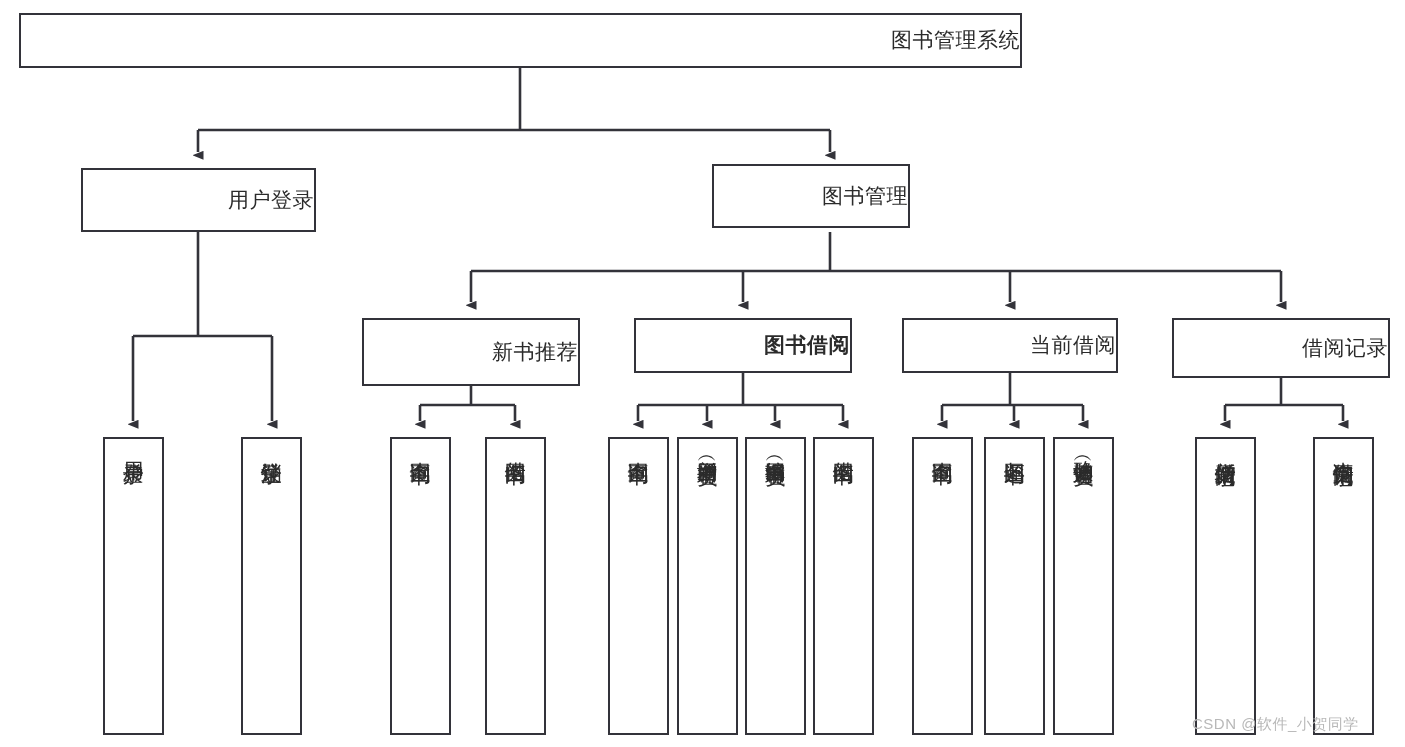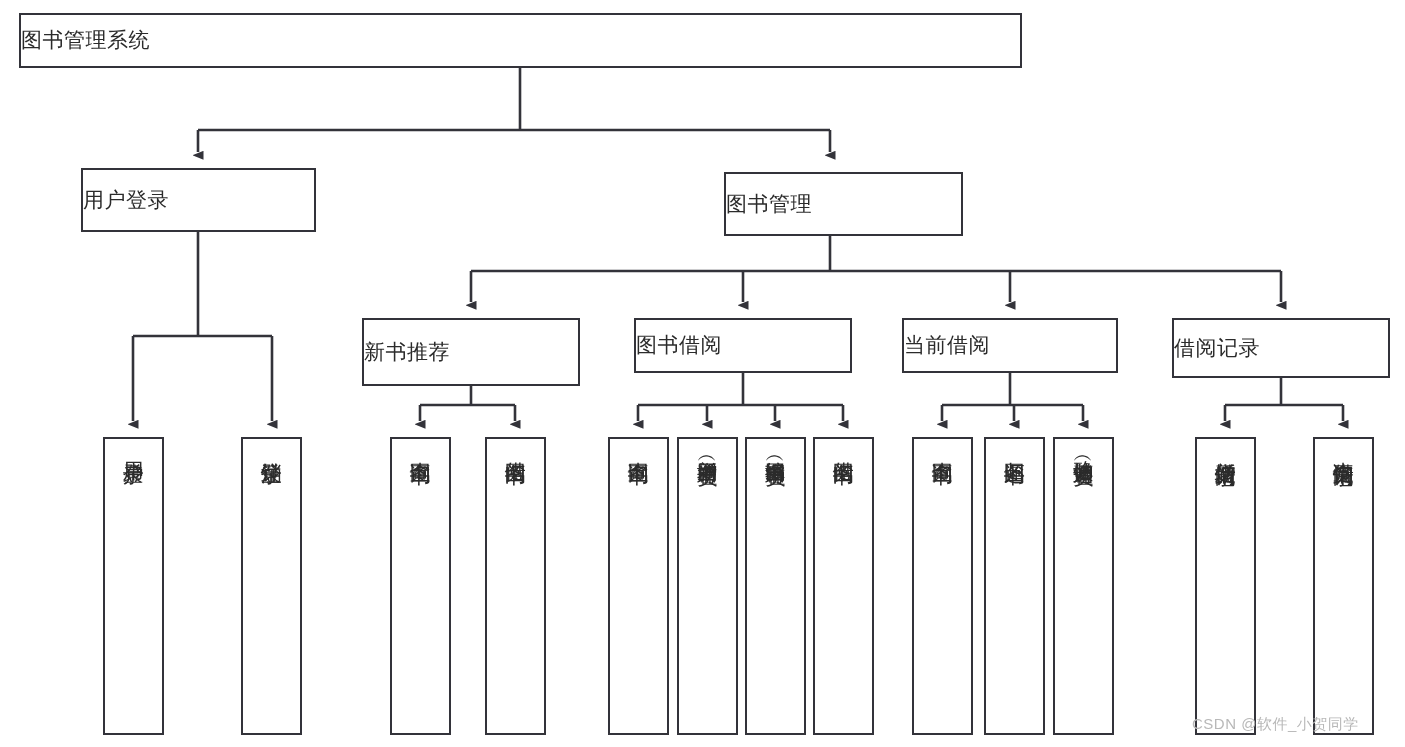--- a/index.html
+++ b/index.html
@@ -25,21 +25,21 @@
     height: 747px;
     pointer-events: none;
   }
   .node {
     position: absolute;
     box-sizing: border-box;
     background: #ffffff;
     border: 2px solid #33333a;
     display: flex;
     align-items: center;
-    justify-content: flex-start;
+    justify-content: flex-end;
     color: #2b2b2b;
   }
   .node-label {
     display: block;
     text-align: center;
     line-height: 1.08;
     white-space: nowrap;
   }
   
   .node.h .node-label {
@@ -125,28 +125,28 @@
     </g>
   </svg>
 
   <div class="node h" style="left:19px; top:13px; width:1003px; height:55px;">
     <span class="node-label">图书管理系统</span>
   </div>
 
   <div class="node h" style="left:81px; top:168px; width:235px; height:64px;">
     <span class="node-label">用户登录</span>
   </div>
-  <div class="node h" style="left:712px; top:172px; width:239px; height:64px;margin-left:12px;">
+  <div class="node h" style="left:712px; top:164px; width:198px; height:64px;">
     <span class="node-label">图书管理</span>
   </div>
 
   <div class="node h" style="left:362px; top:318px; width:218px; height:68px;">
     <span class="node-label">新书推荐</span>
   </div>
-  <div class="node h" style="left:634px; top:318px; width:218px; height:55px;">
+  <div class="node h" style="left:634px; top:318px; width:218px; height:55px;font-weight:bold;">
     <span class="node-label">图书借阅</span>
   </div>
   <div class="node h" style="left:902px; top:318px; width:216px; height:55px;">
     <span class="node-label">当前借阅</span>
   </div>
   <div class="node h" style="left:1172px; top:318px; width:218px; height:60px;">
     <span class="node-label">借阅记录</span>
   </div>
 
   <div class="node v" style="left:103px; top:437px; width:61px; height:298px;">

